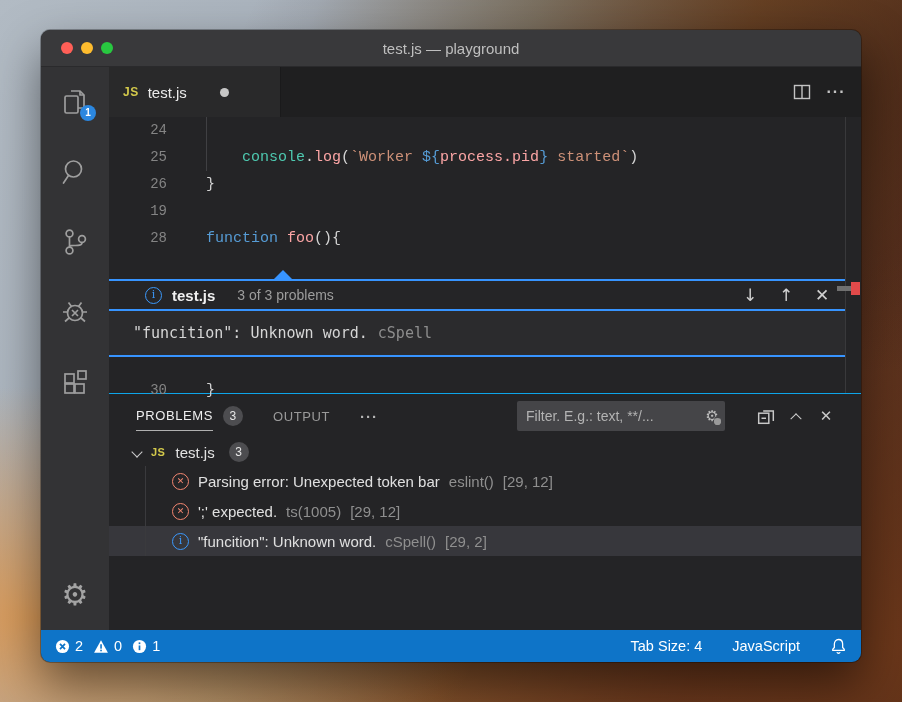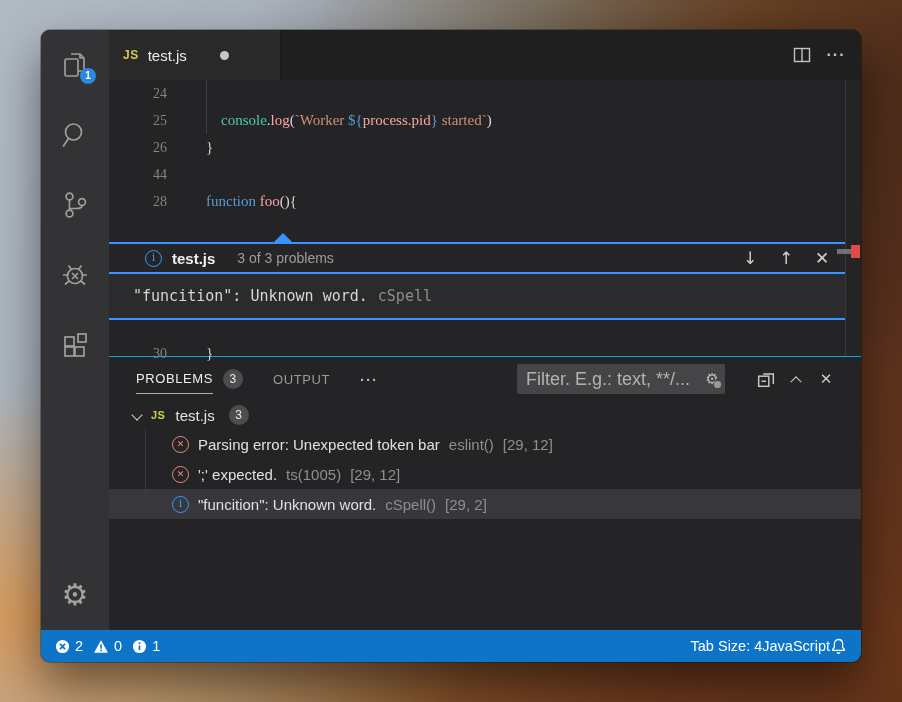--- a/index.html
+++ b/index.html
@@ -39,21 +39,21 @@
   .js-ico.small{font-size:11px}
   .tab-label{color:#eaeaea;font-size:15px}
   .mod-dot{width:9px;height:9px;border-radius:50%;background:#c6c6c6;margin-left:24px}
   .grow{flex:1}
   .tb-ico{display:flex;align-items:center;justify-content:center;width:34px;color:#c3c3c3}
   .tb-ico.more{font-size:16px;font-weight:700;letter-spacing:1px;margin-right:8px}
   .tb-ico svg{stroke:#c3c3c3;fill:none;stroke-width:1.4}
   
   .editor-top{height:162px;flex:0 0 auto;position:relative}
   .editor-bottom{height:36px;flex:0 0 auto;position:relative;padding-top:20px}
-  .code-row{height:27px;line-height:27px;display:flex;position:relative;font-family:Liberation Serif, serif;font-size:15px;white-space:pre}
+  .code-row{height:27px;line-height:27px;display:flex;position:relative;font-family:Liberation Mono, monospace;font-size:15px;white-space:pre}
   .code-row.has-guide::before{content:"";position:absolute;left:97px;top:0;bottom:0;width:1px;background:#404043}
   .ln{width:58px;text-align:right;color:#848484;font-size:14px;flex:0 0 auto}
   .code{padding-left:39px}
   .c-plain{color:#d4d4d4}.c-kw{color:#569cd6}.c-fn{color:#fca5a5}.c-str{color:#ce9178}.c-cls{color:#4ec9b0}.c-var{color:#fca5a5}
   .sel{background:#2b5d87;border-radius:1px}
   .wavy-blue{text-decoration-line:underline;text-decoration-style:wavy;text-decoration-color:#4ba3ff;text-decoration-thickness:1px;text-underline-offset:4px;text-decoration-skip-ink:none}
   .wavy-red{text-decoration-line:underline;text-decoration-style:wavy;text-decoration-color:#f14c4c;text-decoration-thickness:1px;text-underline-offset:4px;text-decoration-skip-ink:none}
   .cursor{display:inline-block;width:2px;height:19px;background:#e3e3e3;vertical-align:-4px}
   .bulb{position:absolute;left:101px;top:5px}
   
@@ -72,21 +72,21 @@
   
   .panel{flex:1;border-top:1px solid #0ea5e9;display:flex;flex-direction:column;min-height:0}
   .panel-head{height:44px;display:flex;align-items:center;padding:0 20px 0 27px;flex:0 0 auto}
   .ptab{display:flex;align-items:center;margin-right:30px;color:#9a9a9a;font-size:13px;letter-spacing:.6px}
   .ptab .lbl{padding-bottom:0}
   .ptab.active .lbl{color:#eee;border-bottom:1px solid #b0b0b0;padding-bottom:7px;margin-bottom:-7px}
   .ptab.more{color:#b5b5b5;font-size:15px;font-weight:700;letter-spacing:1px}
   .badge{min-width:20px;height:20px;border-radius:10px;background:#4d4d50;color:#e6e6e6;font-size:12px;line-height:20px;text-align:center;margin-left:10px;padding:0 4px}
   .filter-box{position:relative;width:208px;height:30px;margin-right:26px}
   .filter-box input{width:100%;height:100%;background:#454548;border:none;border-radius:2px;color:#cfcfcf;
-    font-size:18px;padding:0 28px 0 9px;font-family:"Liberation Sans",sans-serif;outline:none}
+    font-size:14px;padding:0 28px 0 9px;font-family:"Liberation Sans",sans-serif;outline:none}
   .filter-box input::placeholder{color:#b3b3b3}
   .filter-gear{position:absolute;right:6px;top:5px;font-family:"DejaVu Sans",sans-serif;font-size:15px;color:#bdbdbd;line-height:20px}
   .filter-gear::after{content:"";position:absolute;right:-2px;bottom:1px;width:7px;height:7px;border-radius:50%;background:#9a9a9a;box-shadow:inset 0 0 0 5px #9a9a9a;border-top:2px solid #454548}
   .ph-ico{width:30px;display:flex;align-items:center;justify-content:center;color:#c9c9c9;font-size:15px;font-family:"DejaVu Sans",sans-serif}
   .ph-ico svg{stroke:#c9c9c9;fill:none;stroke-width:1.3}
   .chev{width:8px;height:8px;border-right:1.6px solid #cdcdcd;border-bottom:1.6px solid #cdcdcd;display:inline-block}
   .chev.down{transform:rotate(45deg)}
   .chev.up{transform:rotate(-135deg) translate(-2px,-2px)}
   .tree-row{height:28px;display:flex;align-items:center;padding-left:24px;gap:10px;flex:0 0 auto}
   .tree-label{color:#e2e2e2;font-size:15px}
@@ -97,29 +97,37 @@
   .prob-row.selected{background:#37373c}
   .p-msg{color:#e0e0e0}
   .p-src,.p-pos{color:#8f8f8f}
   
   .ruler{position:absolute;top:50px;right:0;width:16px;height:276px;border-left:1px solid #39393b;z-index:5}
   .ruler-thumb{position:absolute;top:169px;right:7px;width:17px;height:5px;background:#707070}
   .ruler-marker{position:absolute;top:165px;right:1px;width:9px;height:13px;background:#e14a4a}
   
   .statusbar{height:32px;background:#0e74c8;display:flex;align-items:center;padding:0 14px;flex:0 0 auto;color:#fff;font-size:14.5px}
   .sb-item{display:flex;align-items:center;gap:5px;margin-right:10px}
-  .sb-right{margin-left:auto;display:flex;align-items:center;}
+  .sb-right{margin-left:auto;display:flex;align-items:center;gap:30px}
   .sb-item svg{display:block}
 </style>
 </head>
 <body>
 
 <div class="desktop">
   <div class="window">
 
+    <div class="titlebar">
+      <div class="lights">
+        <span class="light r"></span>
+        <span class="light y"></span>
+        <span class="light g"></span>
+      </div>
+      <div class="wtitle">test.js — playground</div>
+    </div>
 
     <div class="body-row">
       <div class="activitybar">
         <div class="ab-item">
           <svg width="30" height="30" viewBox="0 0 30 30">
             <path d="M11 4 h9 l4 4 v13 h-6" stroke-linejoin="round"></path>
             <path d="M20 4 v4 h4" stroke-linejoin="round"></path>
             <rect x="5" y="9" width="13" height="17" rx="1.5" fill="#333335"></rect>
           </svg>
           <span class="ab-badge">1</span>
@@ -173,21 +181,21 @@
               <path d="M9 1.5 V14.5"></path>
             </svg>
           </div>
           <div class="tb-ico more">···</div>
         </div>
 
         <div class="editor-top" id="code-top">
             <div class="code-row has-guide"><span class="ln">24</span><span class="code"></span></div>
             <div class="code-row has-guide"><span class="ln">25</span><span class="code"><span class="tk c-plain">    </span><span class="tk c-cls">console</span><span class="tk c-plain">.</span><span class="tk c-fn">log</span><span class="tk c-plain">(</span><span class="tk c-str">`Worker </span><span class="tk c-kw">${</span><span class="tk c-var">process.pid</span><span class="tk c-kw">}</span><span class="tk c-str"> started`</span><span class="tk c-plain">)</span></span></div>
             <div class="code-row"><span class="ln">26</span><span class="code"><span class="tk c-plain">}</span></span></div>
-            <div class="code-row"><span class="ln">44</span><span class="code"></span></div>
+            <div class="code-row"><span class="ln">19</span><span class="code"></span></div>
             <div class="code-row"><span class="ln">28</span><span class="code"><span class="tk c-kw">function</span><span class="tk c-plain"> </span><span class="tk c-fn">foo</span><span class="tk c-plain">(){</span></span></div>
           </div>
 
         <div class="peek">
           <div class="peek-arrow"></div>
           <div class="peek-head">
             <span class="picon">i</span>
             <span class="peek-file">test.js</span>
             <span class="peek-meta">3 of 3 problems</span>
             <span class="grow"></span>

